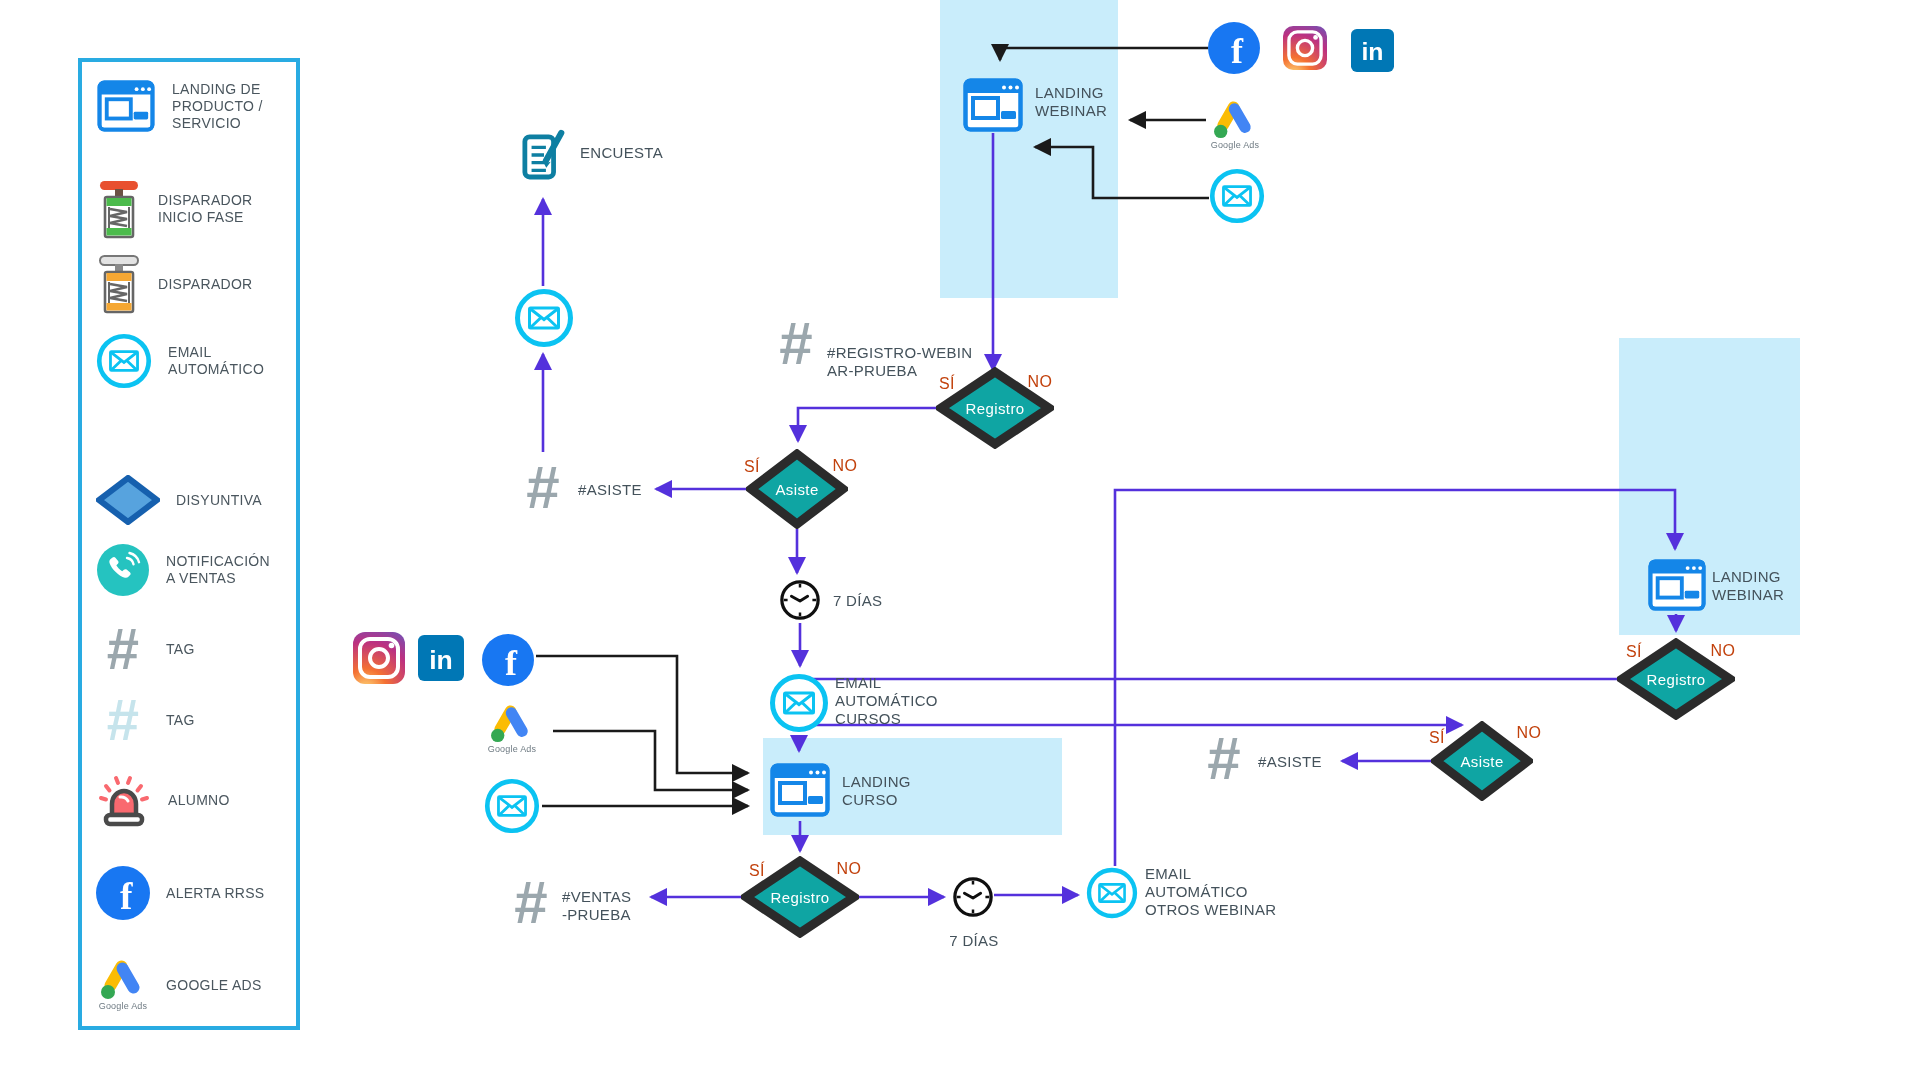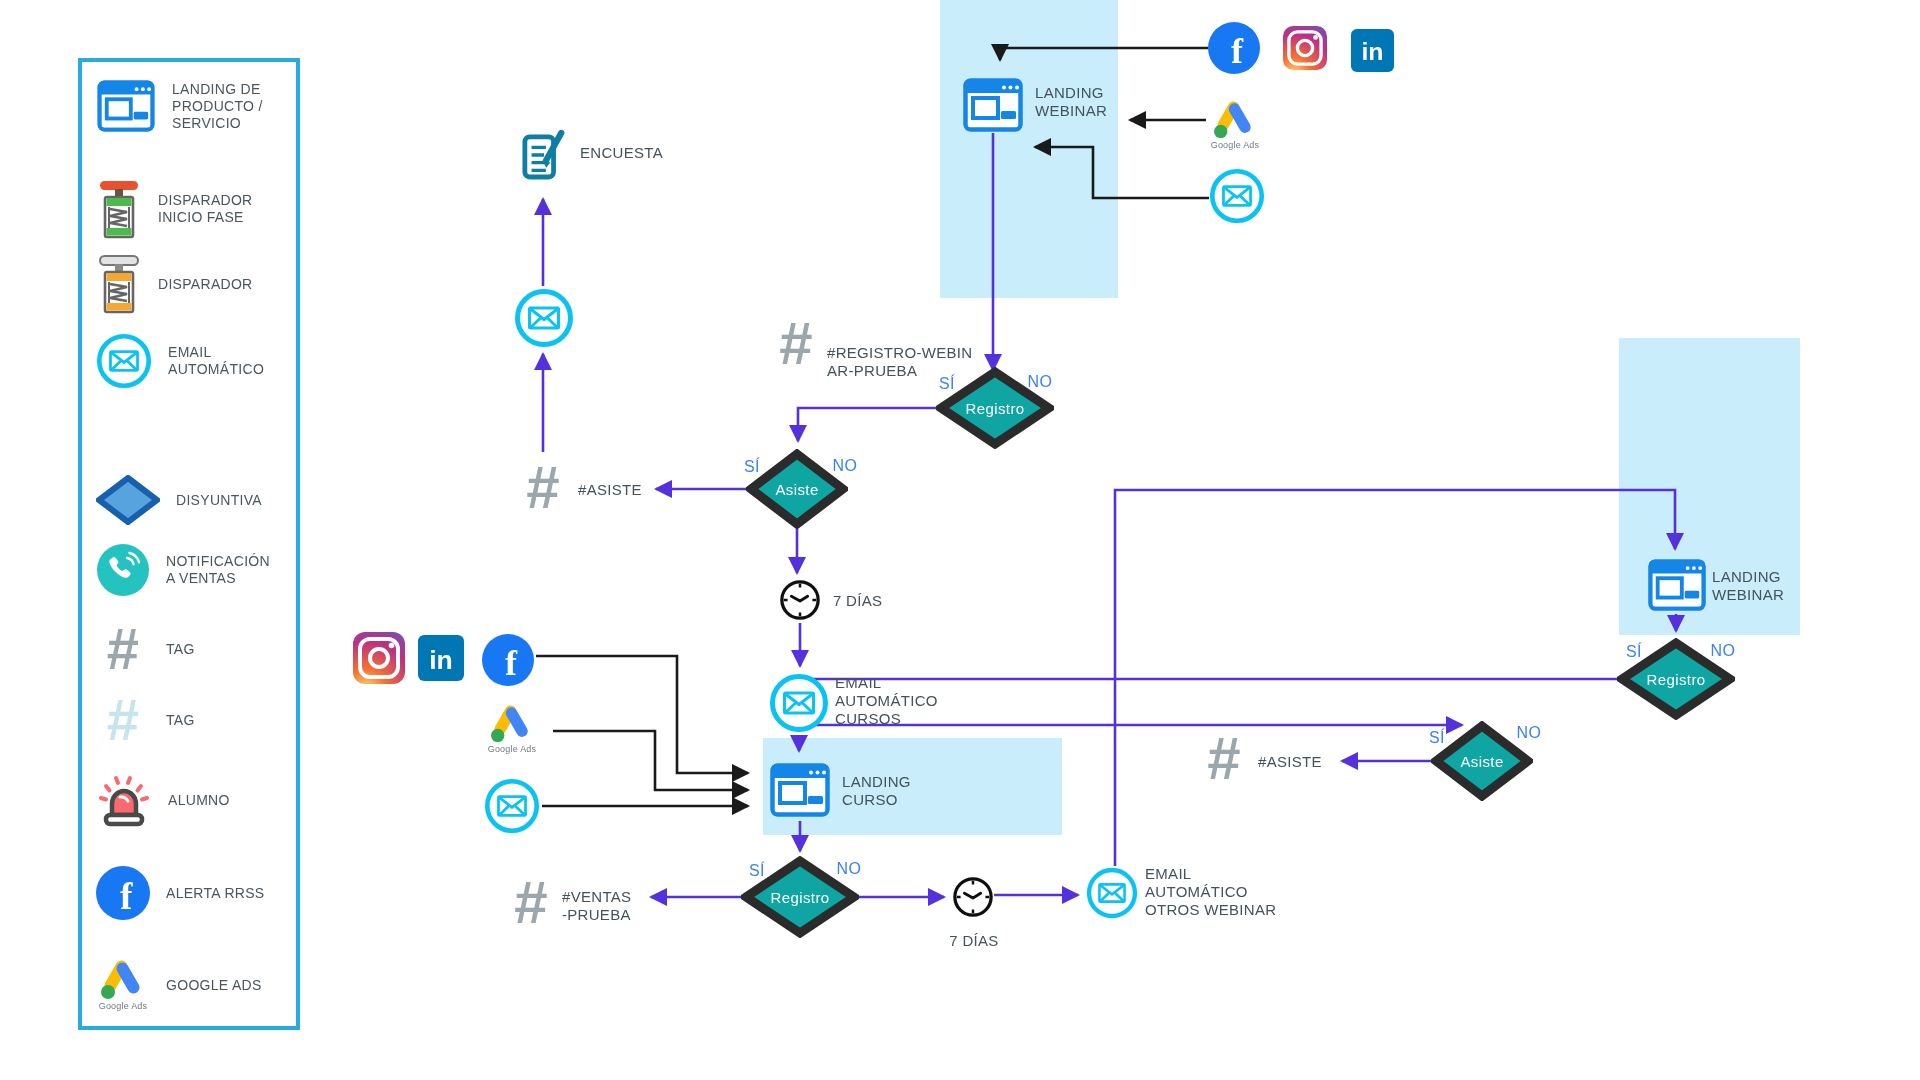--- a/index.html
+++ b/index.html
@@ -5,21 +5,21 @@
   html,body{margin:0;padding:0;background:#ffffff;}
   #canvas{position:relative;width:1920px;height:1080px;background:#ffffff;overflow:hidden;
           font-family:"Liberation Sans", sans-serif;color:#44525B;}
   .hlbox{position:absolute;background:#C9EDFB;z-index:1;}
   #wires{position:absolute;left:0;top:0;z-index:5;pointer-events:none;}
   .node{position:absolute;z-index:10;}
   .icon{display:block;}
   .icon svg{display:block;width:100%;height:100%;}
   .node-label{position:absolute;z-index:10;white-space:pre-line;font-size:15px;line-height:18px;
               letter-spacing:.3px;color:#44525B;}
-  .yn{position:absolute;z-index:11;font-size:16px;font-weight:400;color:#3b82f6;
+  .yn{position:absolute;z-index:11;font-size:16px;font-weight:400;color:#c2410c;
       transform:translate(-50%,-50%);letter-spacing:.5px;}
   .diamond{position:absolute;z-index:9;}
   .dlabel{position:absolute;left:0;top:0;right:0;bottom:0;display:flex;align-items:center;
           justify-content:center;color:#ffffff;font-size:15px;letter-spacing:.4px;}
   .hashglyph{font-weight:700;color:#9BA7AD;font-size:60px;line-height:60px;
              transform:translate(-50%,-54%);position:absolute;z-index:8;}
   .hash-light{color:#C6E4EC;}
   .gcaption{font-size:9px;color:#6E7A82;letter-spacing:.2px;text-align:center;display:block;}
   
   #legend{position:absolute;left:78px;top:58px;width:222px;height:972px;background:#ffffff;

